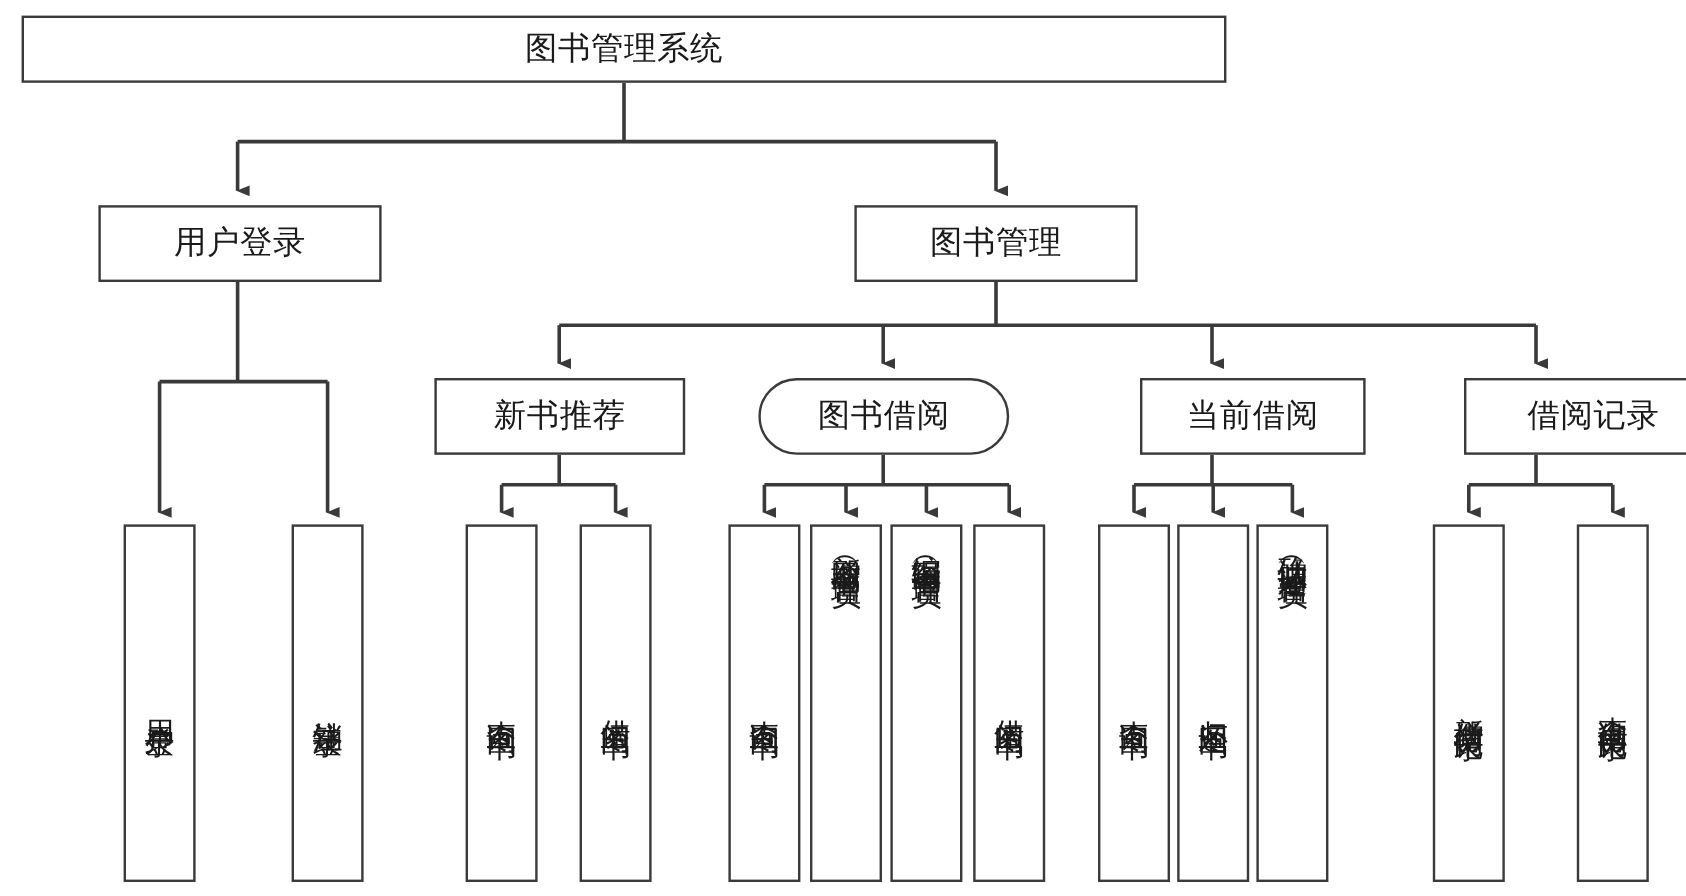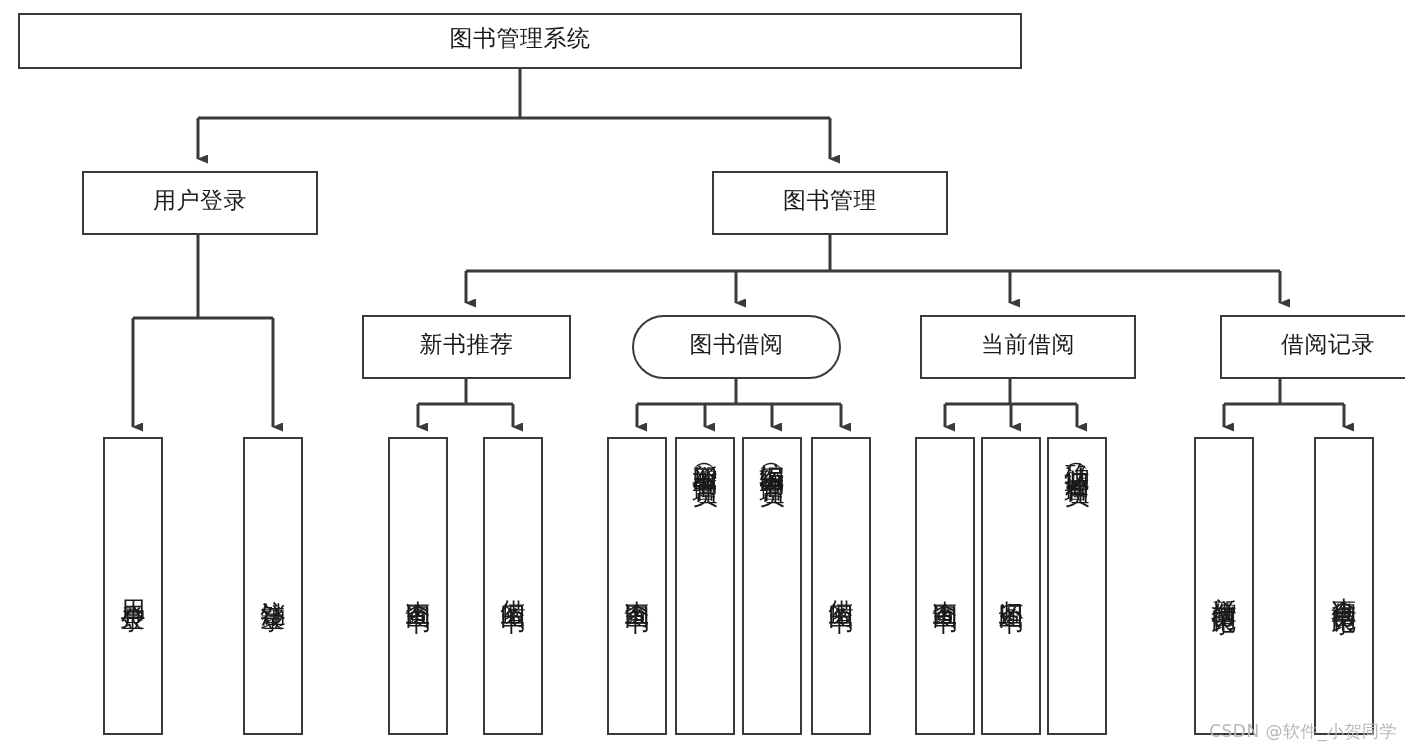--- a/index.html
+++ b/index.html
@@ -36,22 +36,21 @@
   }
   .node-label {
     color: #1a1a1a;
     line-height: 1.12;
     letter-spacing: 0.5px;
     text-align: center;
     white-space: nowrap;
   }
   .node-box.horizontal .node-label {
     writing-mode: horizontal-tb;
-    font-size: 23px;
-    font-family: Liberation Mono, monospace;
+    font-size: 27px;
   }
   .node-box.vertical {
     align-items: flex-start;
     justify-content: center;
     padding-top: 4px;
   }
   .node-box.vertical .node-label {
     writing-mode: vertical-rl;
     text-orientation: upright;
     font-size: 25px;
@@ -138,21 +137,21 @@
   <div class="node-box horizontal" style="left:712px; top:171px; width:236px; height:64px;">
     <span class="node-label">图书管理</span>
   </div>
 
   <div class="node-box horizontal" style="left:362px; top:315px; width:209px; height:64px;">
     <span class="node-label">新书推荐</span>
   </div>
   <div class="node-box horizontal" style="left:632px; top:315px; width:209px; height:64px;border-radius:32px;">
     <span class="node-label">图书借阅</span>
   </div>
-  <div class="node-box horizontal" style="left:920px; top:315px; width:216px; height:64px;">
+  <div class="node-box horizontal" style="left:950px; top:315px; width:188px; height:64px;">
     <span class="node-label">当前借阅</span>
   </div>
   <div class="node-box horizontal" style="left:1172px; top:315px; width:216px; height:64px;margin-left:48px;">
     <span class="node-label">借阅记录</span>
   </div>
 
   <div class="node-box vertical centered" style="left:103px; top:437px; width:60px; height:298px;">
     <span class="node-label">用户登录</span>
   </div>
   <div class="node-box vertical centered" style="left:243px; top:437px; width:60px; height:298px;">
@@ -189,14 +188,13 @@
     <span class="node-label">确认归还（管理员）</span>
   </div>
 
   <div class="node-box vertical centered" style="left:1194px; top:437px; width:60px; height:298px;">
     <span class="node-label">新增借阅记录</span>
   </div>
   <div class="node-box vertical centered" style="left:1314px; top:437px; width:60px; height:298px;">
     <span class="node-label">查询借阅记录</span>
   </div>
 
-  <div id="watermark">CSDN @软件_小贺同学</div>
 </div>
 
 </body></html>

